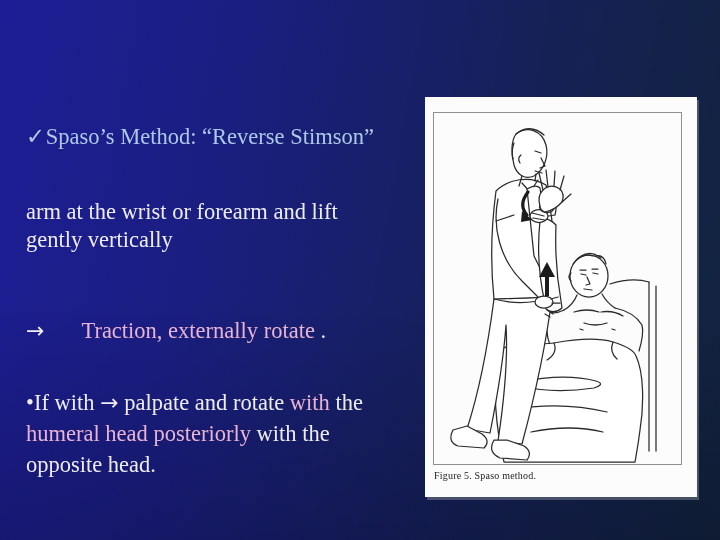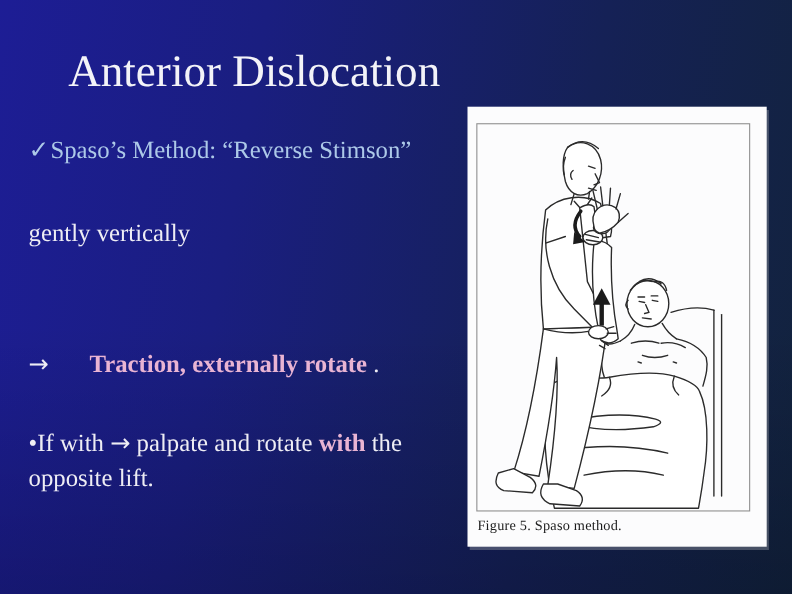--- a/index.html
+++ b/index.html
@@ -14,63 +14,64 @@
     position:absolute; left:62px; top:40px;
     font-size:41px; color:var(--title,#f3f3f8); white-space:nowrap;
   }
   .txt { position:absolute; left:26px; font-size:22.5px; color:var(--body,#eeedf4);margin-top:24px; }
   .b1 { top:99px; color:var(--accent-blue,#adc9e8); white-space:nowrap; }
   .check { margin-right:1px; }
   .b2 { top:174px; line-height:27.5px; }
   .arrowline { top:294px; white-space:nowrap; }
   .arrow-glyph { font-family:"DejaVu Sans",sans-serif; font-size:22px; color:var(--body,#eeedf4); }
   .tabgap { display:inline-block; width:37px; }
-  .pink { color:var(--accent-pink,#e9b4d3); font-weight:bold; }
+  .pink { color:var(--accent-pink,#e9b4d3); font-weight:normal; }
   .b3 { top:363px; line-height:31px; }
   .figure-panel {
     position:absolute; left:425px; top:97px; width:272px; height:400px;
     background:var(--panel,#fcfcfd);
     box-shadow:2px 3px 0 rgba(125,132,145,0.5);
   }
   .inner-frame {
     position:absolute; left:8px; top:15px; width:247px; height:351px;
     border:1px solid #8f8f8f; box-sizing:content-box;
   }
   .inner-frame svg { display:block; }
   .fig-caption {
-    position:absolute; left:9px; top:373px; font-size:13px; color:#1c1c1c;
+    position:absolute; left:9px; top:373px; font-size:10px; color:#1c1c1c;
     white-space:nowrap; letter-spacing:0.2px;
   }
   .ln { stroke:#2b2b2b; stroke-width:1.25; fill:none; stroke-linecap:round; stroke-linejoin:round; }
   .fw { stroke:#2b2b2b; stroke-width:1.25; fill:#ffffff; stroke-linecap:round; stroke-linejoin:round; }
   .blk { fill:#1b1b1b; stroke:none; }
   .blk-ln { stroke:#1b1b1b; stroke-width:3.2; fill:none; stroke-linecap:round; }
 </style>
 </head>
 <body>
 
 <div class="slide">
 
-  <div class="title">Anterior Dislocation</div>
 
   <div class="txt b1">
     <span class="check">✓</span><span>Spaso’s Method: “Reverse Stimson”</span>
   </div>
 
   <div class="txt b2">
+    <div>arm at the wrist or forearm and lift</div>
     <div>gently vertically</div>
   </div>
 
   <div class="txt arrowline">
     <span class="arrow-glyph">→</span><span class="tabgap"></span><span class="pink">Traction, externally rotate</span><span> .</span>
   </div>
 
   <div class="txt b3">
     <div><span>•</span><span>If with </span><span class="arrow-glyph">→</span><span> palpate and rotate </span><span class="pink">with</span><span> the</span></div>
-    <div>opposite lift.</div>
+    <div><span class="pink">humeral head posteriorly</span><span> with the</span></div>
+    <div>opposite head.</div>
   </div>
 
   <div class="figure-panel">
     <div class="inner-frame">
       <svg width="247" height="351" viewBox="0 0 247 351">
 
         <g>
           <path class="ln" d="M176,171 Q198,164 215,169"></path>
           <path class="ln" d="M215,169 L215,338"></path>
           <path class="ln" d="M222,173 L222,338"></path>

